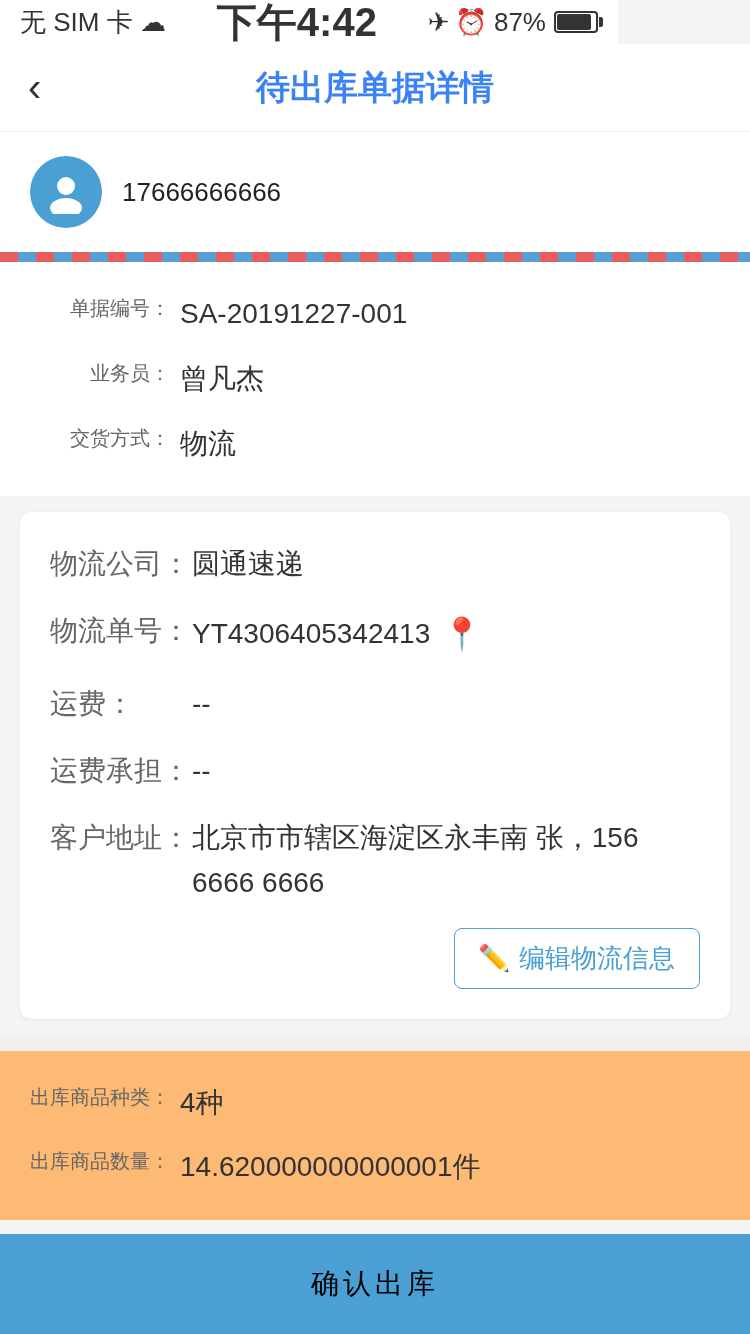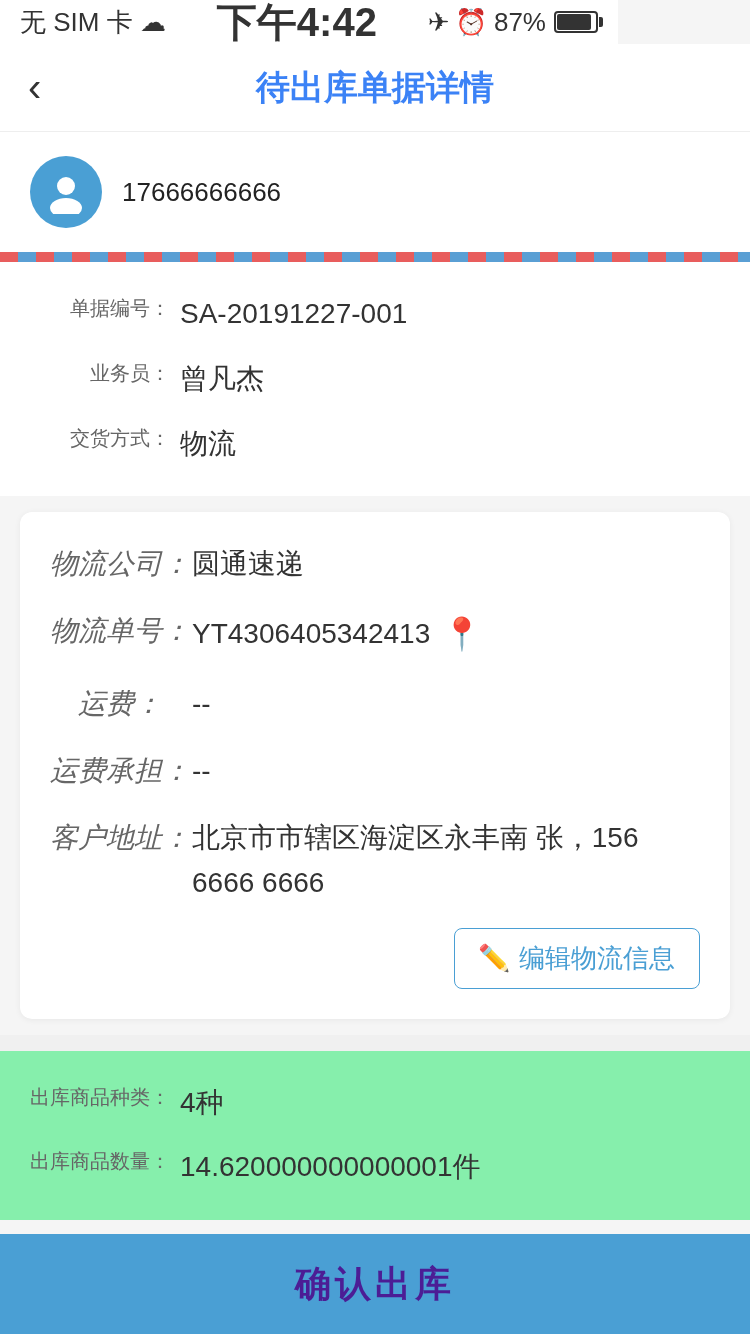--- a/index.html
+++ b/index.html
@@ -156,23 +156,22 @@
       display: flex;
       align-items: flex-start;
       margin-bottom: 22px;
       line-height: 1.6;
     }
     .card-row:last-child { margin-bottom: 0; }
     .card-label {
       color: #666;
       font-size: 28px;
       min-width: 140px;
-      text-align: center;
+      text-align: left;
       flex-shrink: 0;
-      font-style: italic;
     }
     .card-value {
       color: #333;
       font-size: 28px;
       margin-left: 2px;
       flex: 1;
       display: flex;
       align-items: center;
       gap: 12px;
     }
@@ -205,21 +204,21 @@
     }
 
     
     .section-sep {
       height: 16px;
       background: #f0f0f0;
     }
 
     
     .summary-section {
-      background: #86efac;
+      background: #fdba74;
       padding: 30px 30px;
       margin-bottom: 16px;
     }
 
     
     .view-btn-wrap {
       background: #fff;
       padding: 16px 30px 30px 30px;
       display: flex;
       justify-content: flex-end;
@@ -232,23 +231,23 @@
       left: 0;
       width: 750px;
       background: #4a9fd4;
       height: 100px;
       display: flex;
       align-items: center;
       justify-content: center;
       cursor: pointer;
     }
     .confirm-btn-text {
-      color: #4c1d95;
-      font-size: 36px;
-      font-weight: 700;
+      color: #000000;
+      font-size: 28px;
+      font-weight: 400;
       letter-spacing: 4px;
     }
   </style>
 </head>
 <body>
 
 <div class="status-bar">
   <div class="status-left">
     <span>无 SIM 卡 ☁</span>
   </div>

